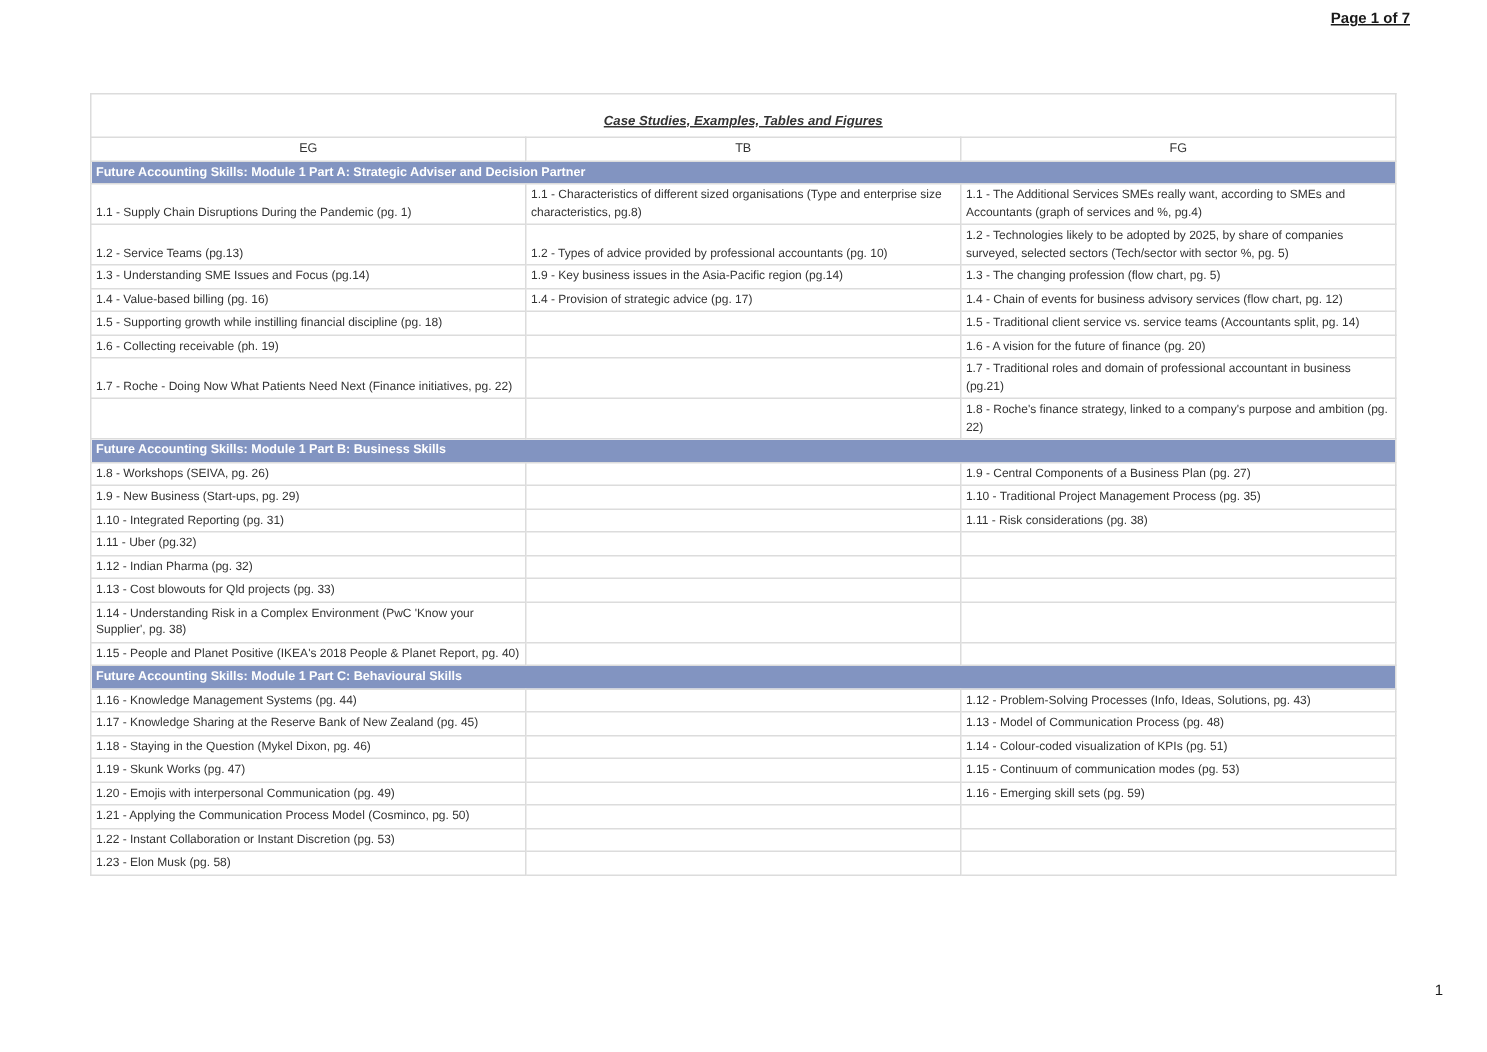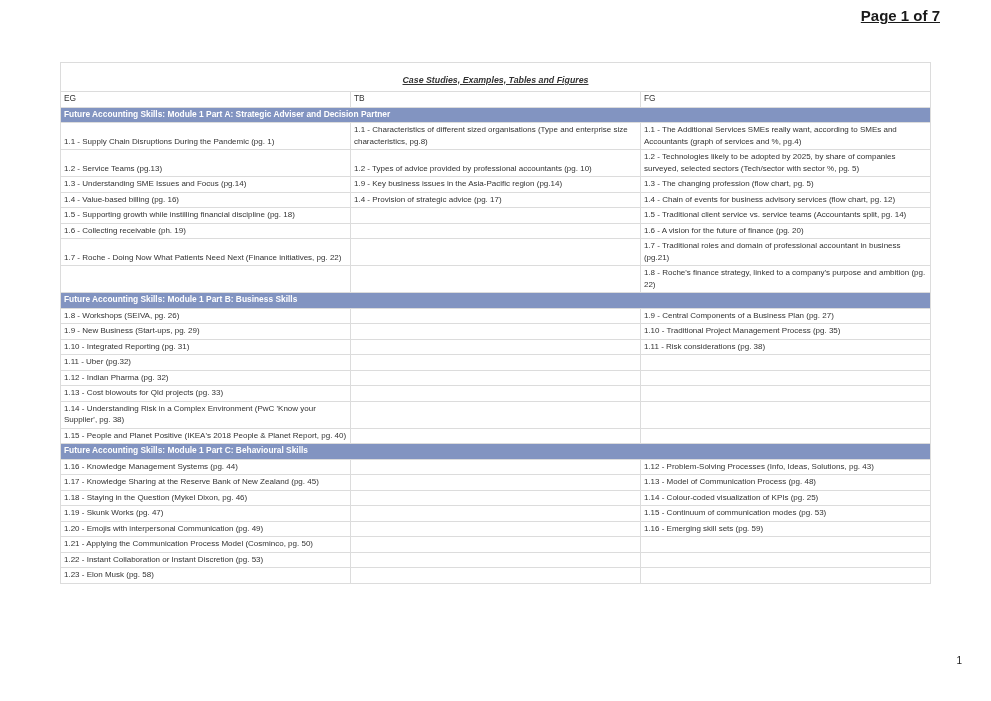--- a/index.html
+++ b/index.html
@@ -7,21 +7,21 @@
     position:relative;
     width:991px; height:701px;
     background:#ffffff;
     font-family:"Liberation Sans", sans-serif;
     color:#333333;
     overflow:hidden;
   }
   .page-header {
     position:absolute;
     top:7px; right:51px;
-    font-size:15px;
+    font-size:10px;
     font-weight:bold;
     text-decoration:underline;
     color:#1a1a1a;
   }
   .doc-table {
     position:absolute;
     left:60px; top:62px;
     width:871px;
     border-collapse:collapse;
     table-layout:fixed;
@@ -40,21 +40,21 @@
     text-align:center;
     font-weight:bold;
     font-style:italic;
     height:22px;
     padding-bottom:5px !important;
     font-size:8.8px !important;
     color:#111111;
   }
   .title-cell .u { text-decoration:underline; }
   .colhead-cell {
-    text-align:left;
+    text-align:center;
     height:10px;
     font-size:8.4px !important;
     vertical-align:middle !important;
     color:#222222;
   }
   .section-cell {
     background:var(--accent,#8294c1);
     color:#ffffff !important;
     font-weight:bold;
     text-align:left;
@@ -188,21 +188,21 @@
           <td>1.12 - Problem-Solving Processes (Info, Ideas, Solutions, pg. 43)</td>
         </tr>
         <tr>
           <td>1.17 - Knowledge Sharing at the Reserve Bank of New Zealand (pg. 45)</td>
           <td></td>
           <td>1.13 - Model of Communication Process (pg. 48)</td>
         </tr>
         <tr>
           <td>1.18 - Staying in the Question (Mykel Dixon, pg. 46)</td>
           <td></td>
-          <td>1.14 - Colour-coded visualization of KPIs (pg. 25)</td>
+          <td>1.14 - Colour-coded visualization of KPIs (pg. 51)</td>
         </tr>
         <tr>
           <td>1.19 - Skunk Works (pg. 47)</td>
           <td></td>
           <td>1.15 - Continuum of communication modes (pg. 53)</td>
         </tr>
         <tr>
           <td>1.20 - Emojis with interpersonal Communication (pg. 49)</td>
           <td></td>
           <td>1.16 - Emerging skill sets (pg. 59)</td>

